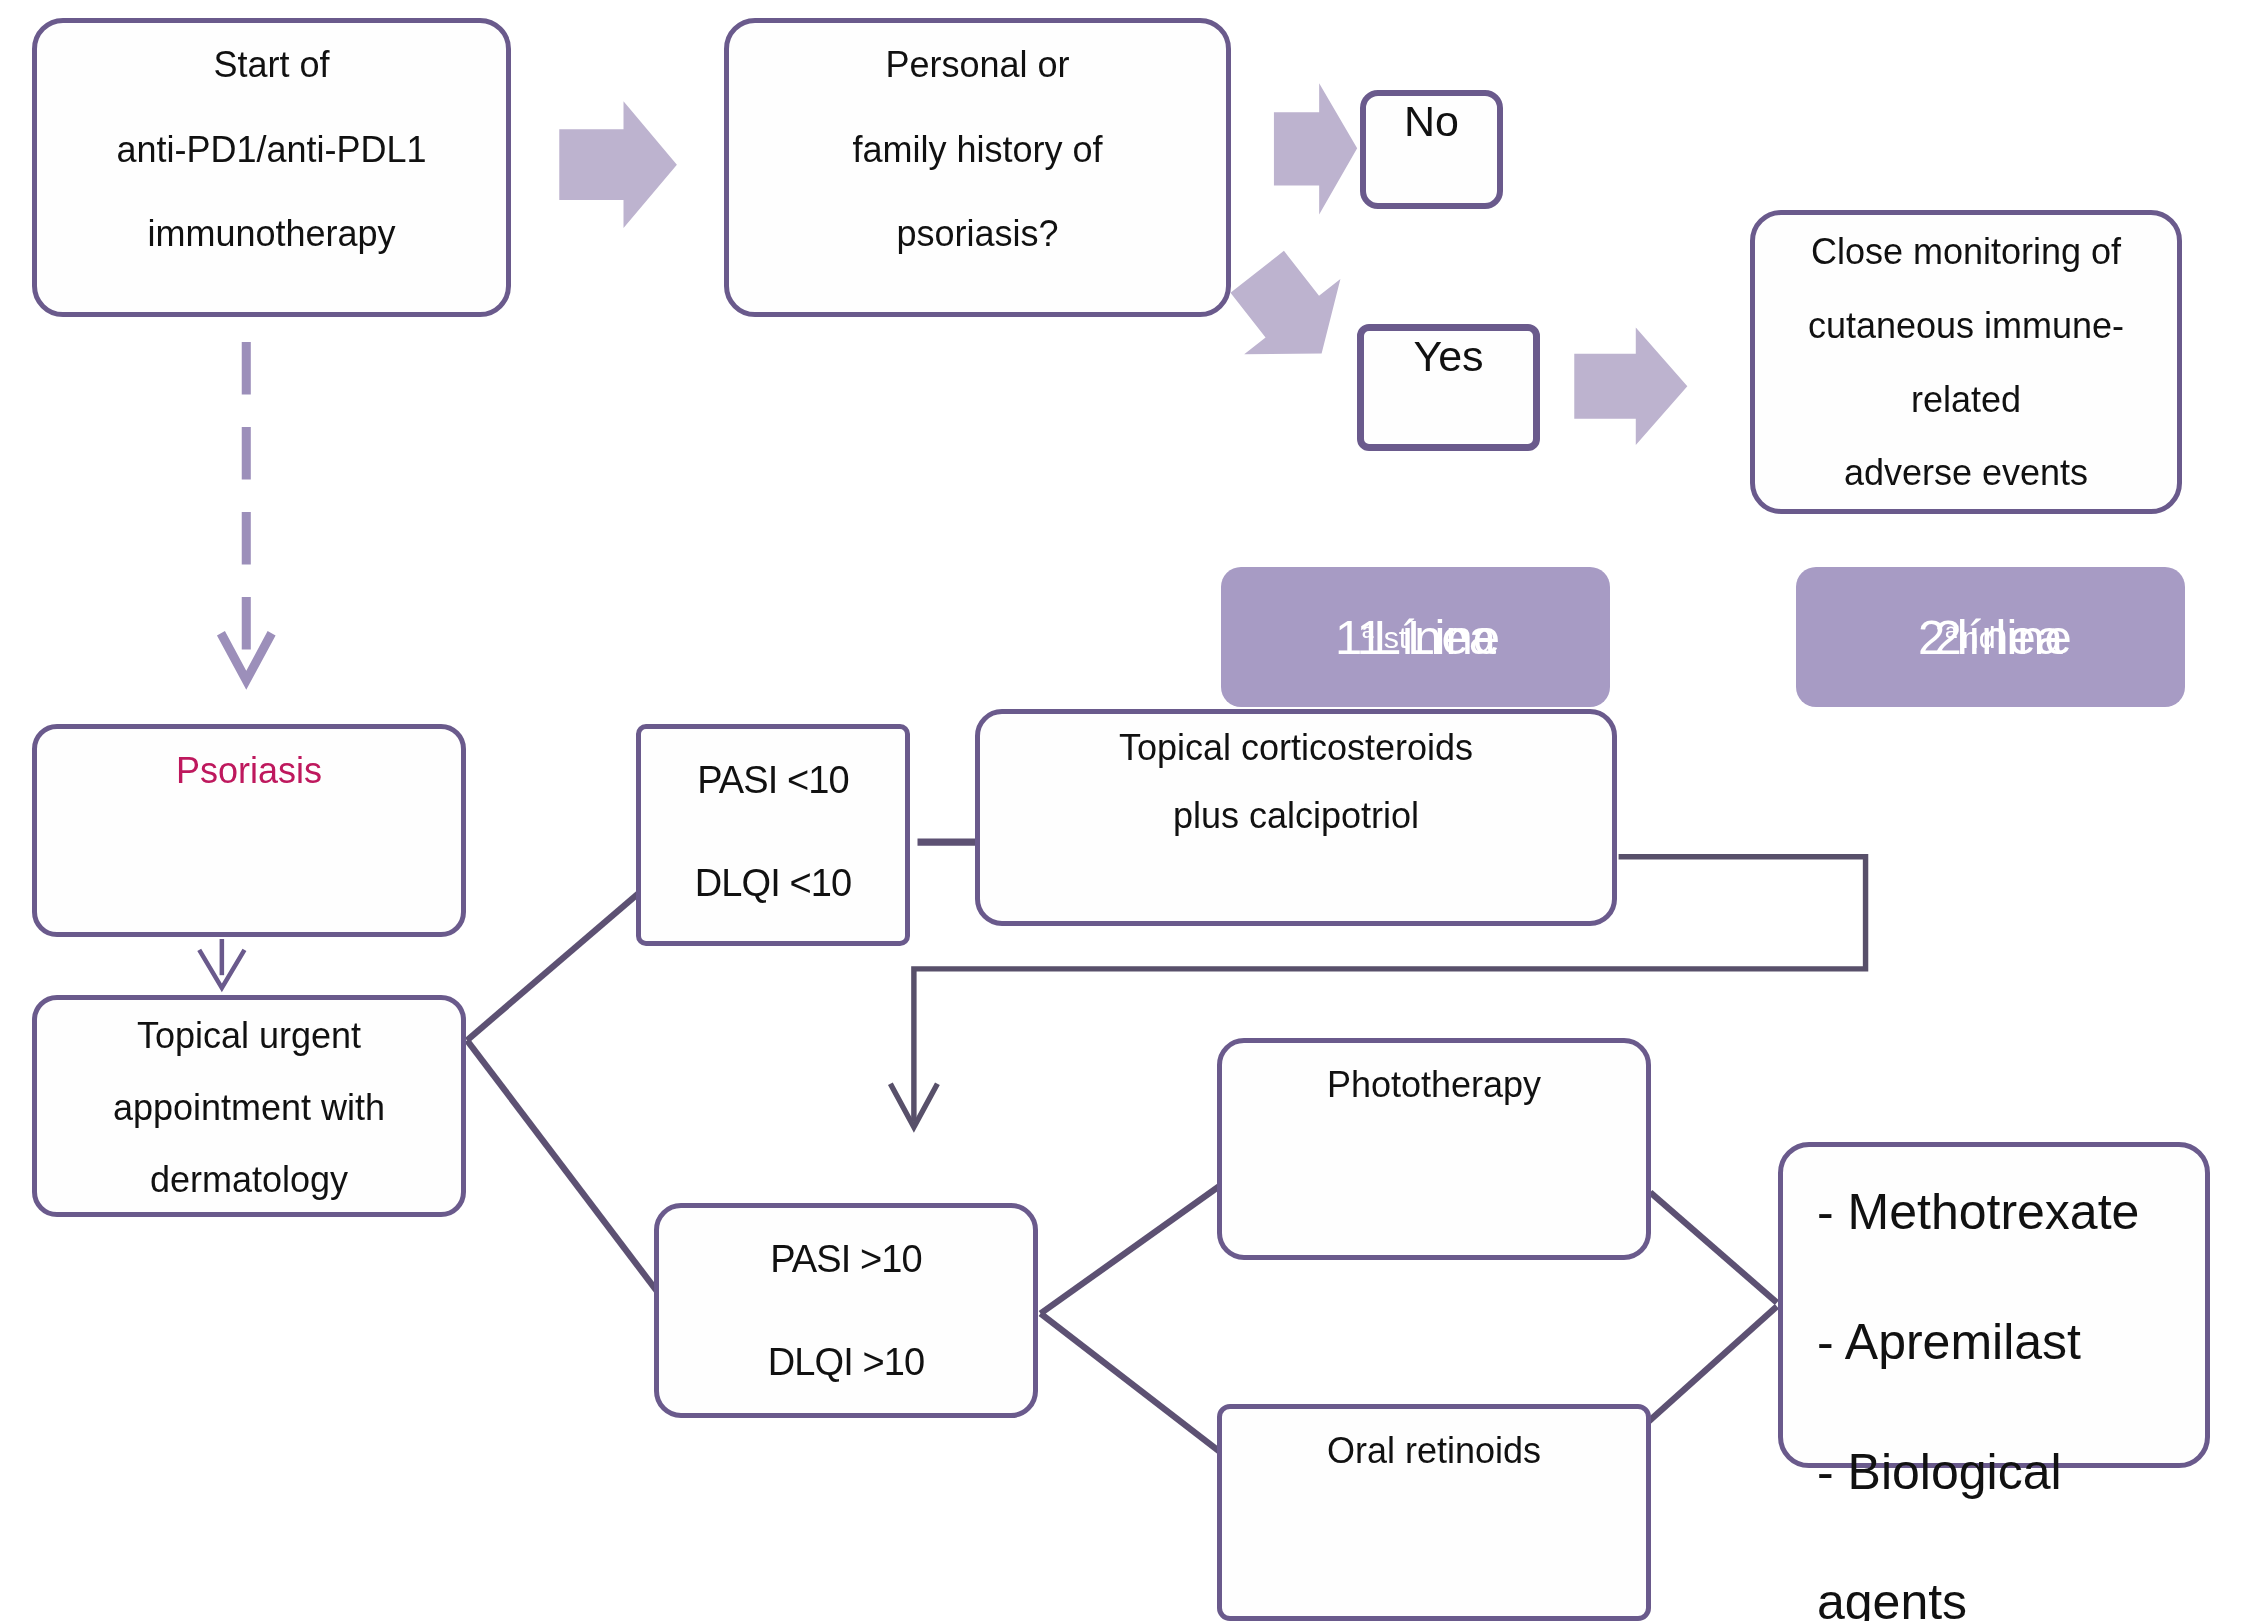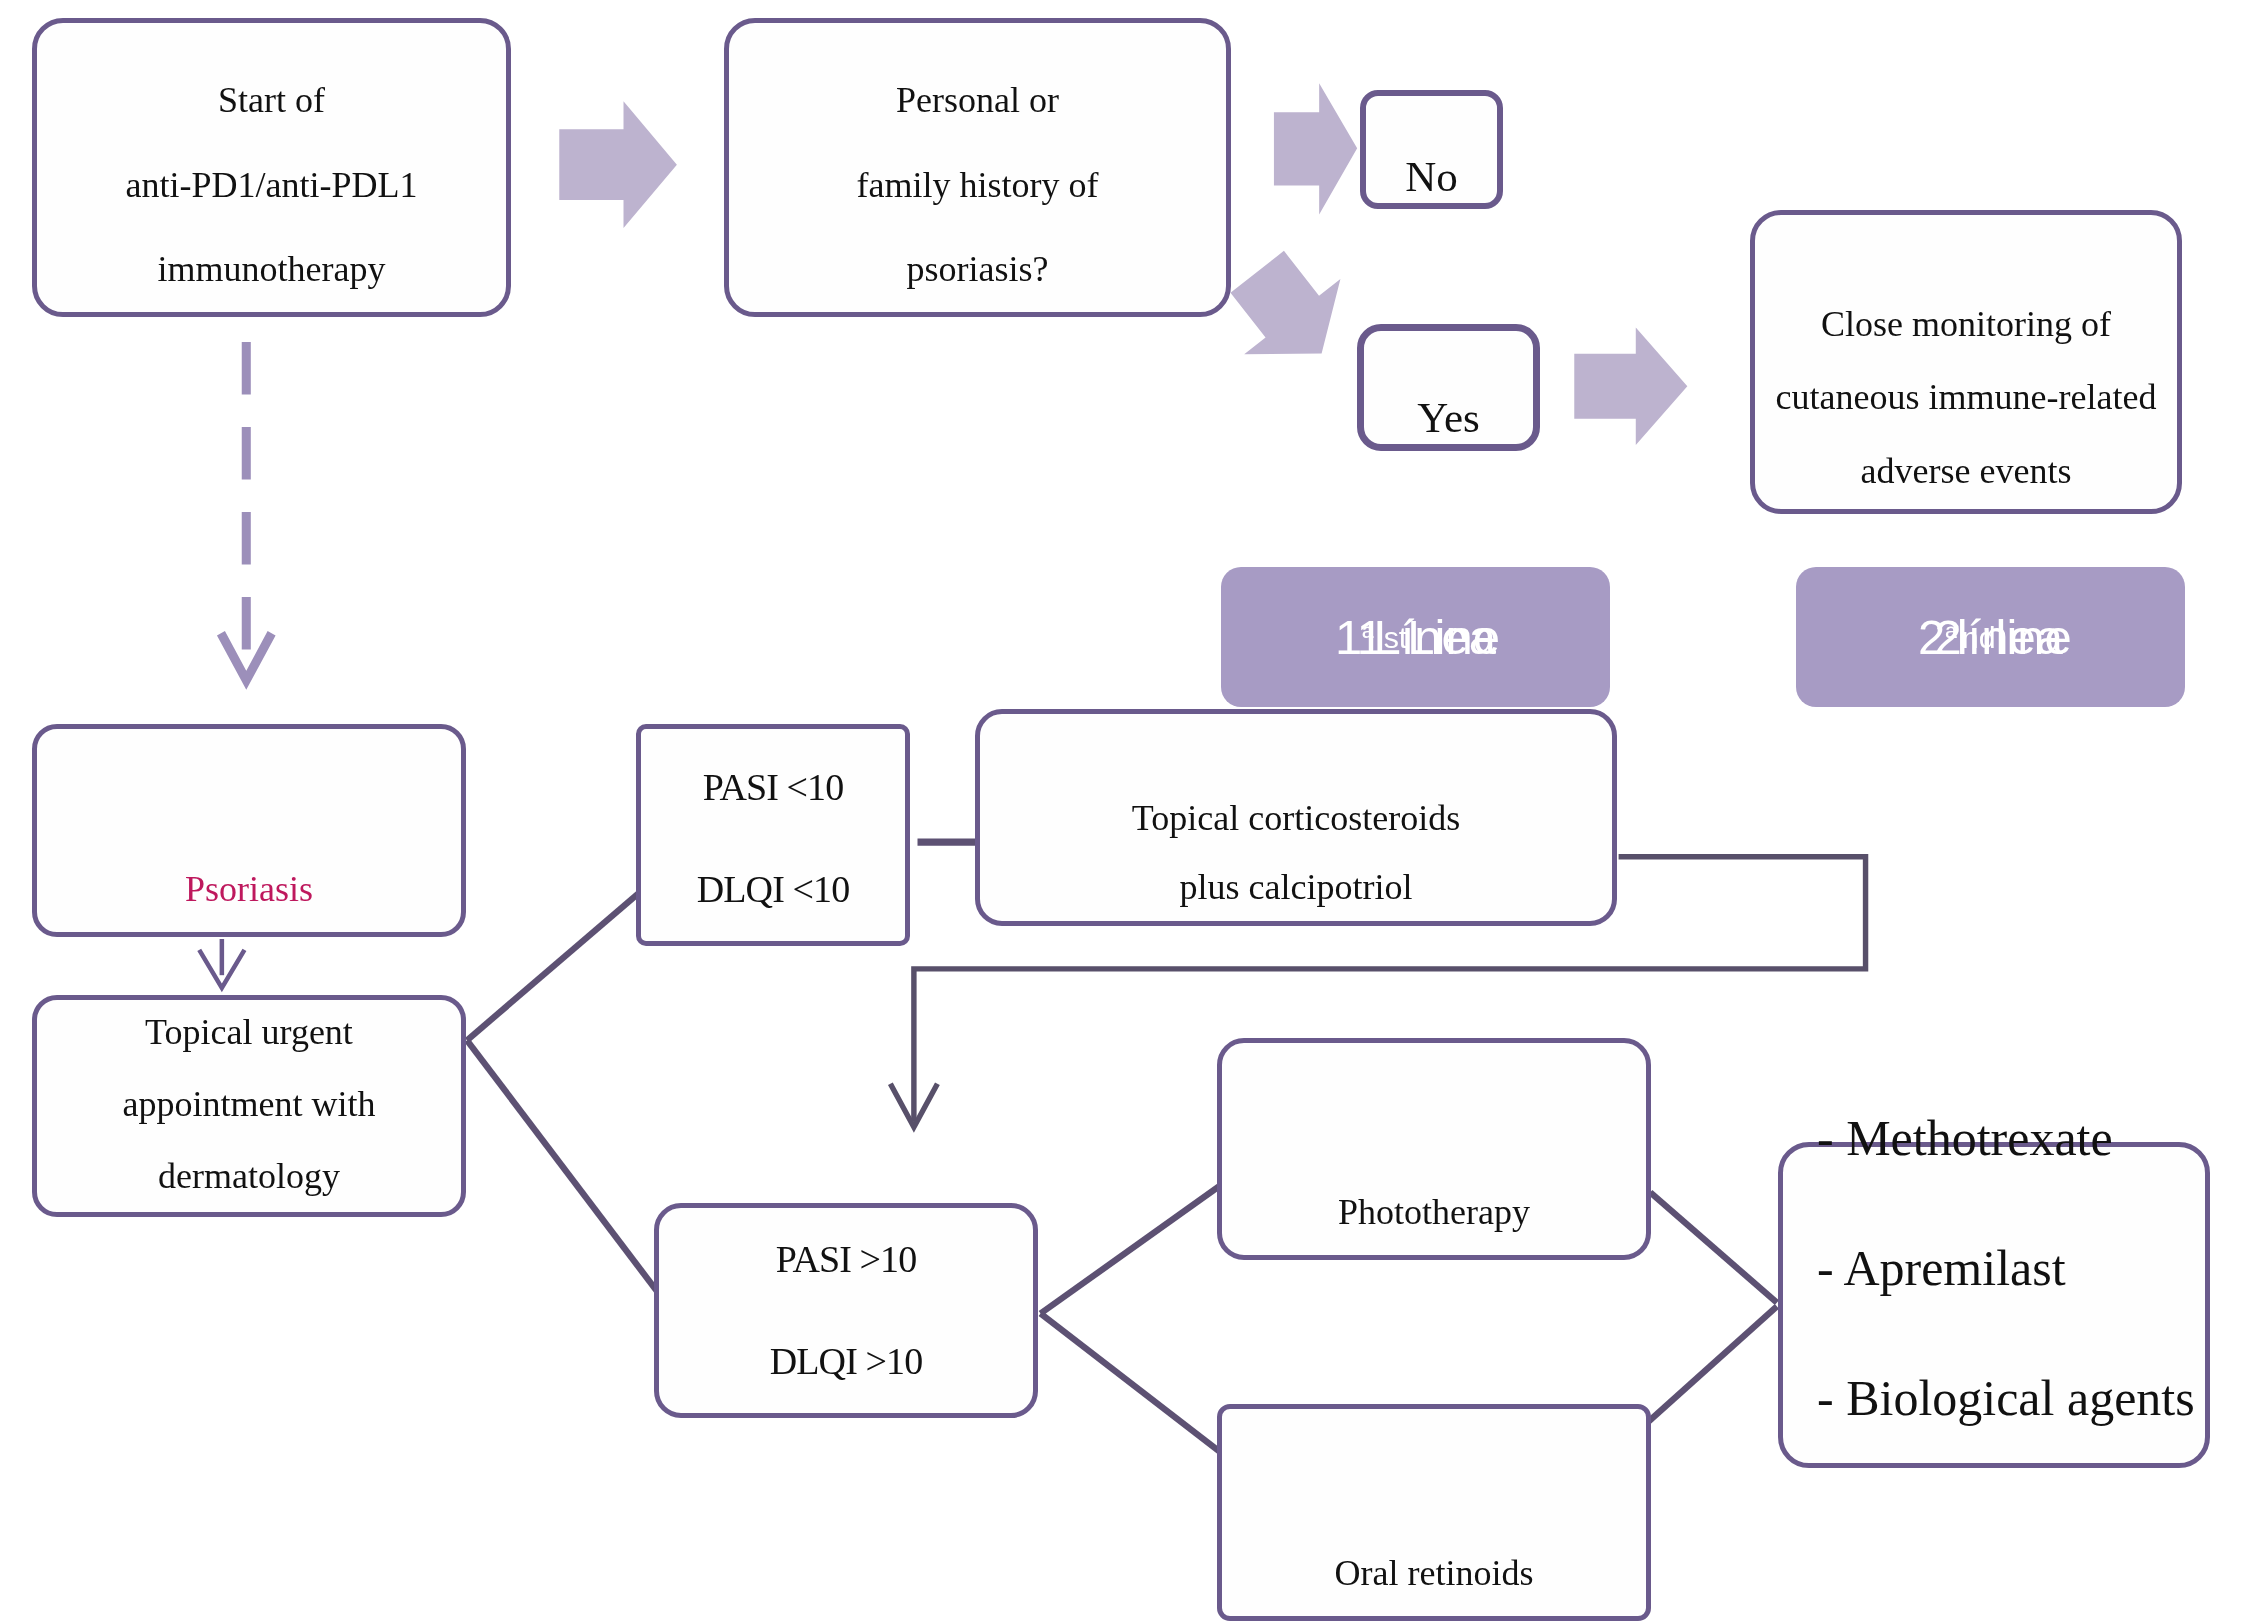--- a/index.html
+++ b/index.html
@@ -10,24 +10,23 @@
     font-family:"Liberation Sans","DejaVu Sans",sans-serif;
     overflow:hidden;
   }
   svg.layer{position:absolute;left:0;top:0;width:2262px;height:1622px;}
   .box{
     position:absolute;
     box-sizing:border-box;
     background:#fefefe;
     border:5.4px solid #6a5a8c;
     border-radius:31px;
-    display:flex;align-items:flex-end;justify-content:center;
+    display:flex;align-items:flex-start;justify-content:center;
     text-align:center;
     color:#111111;
-    font-family:Liberation Serif, serif;
   }
   .label{white-space:pre-line;font-size:36px;line-height:2.35;}
   .small-label{white-space:pre-line;font-size:43px;line-height:1.2;}
   .pasi .label{font-size:38px;line-height:2.7;letter-spacing:-0.9px;}
   .list-box{justify-content:flex-start;text-align:left;}
   .list-box .label{line-height:2.6;padding-left:34px;font-size:50px;}
   .banner{
     position:absolute;
     background:#a79bc4;
     border-radius:20px;
@@ -88,21 +87,21 @@
   <div class="box" style="left:724px;top:18px;width:507px;height:299px;">
     <div class="label">Personal or
 family history of
 psoriasis?</div>
   </div>
 
   <div class="box" style="left:1360px;top:90px;width:143px;height:119px;border-radius:18px;border-width:6.3px;">
     <div class="small-label">No</div>
   </div>
 
-  <div class="box" style="left:1357px;top:324px;width:183px;height:127px;border-radius:24px;border-width:7.2px;">
+  <div class="box" style="left:1357px;top:324px;width:183px;height:127px;border-radius:12px;border-width:7.2px;">
     <div class="small-label">Yes</div>
   </div>
 
   <div class="box" style="left:1750px;top:210px;width:432px;height:304px;">
     <div class="label" style="line-height:2.05;">Close monitoring of
 cutaneous immune-related
 adverse events</div>
   </div>
 
   <div class="banner" style="left:1221px;top:567px;width:389px;height:140px;">

